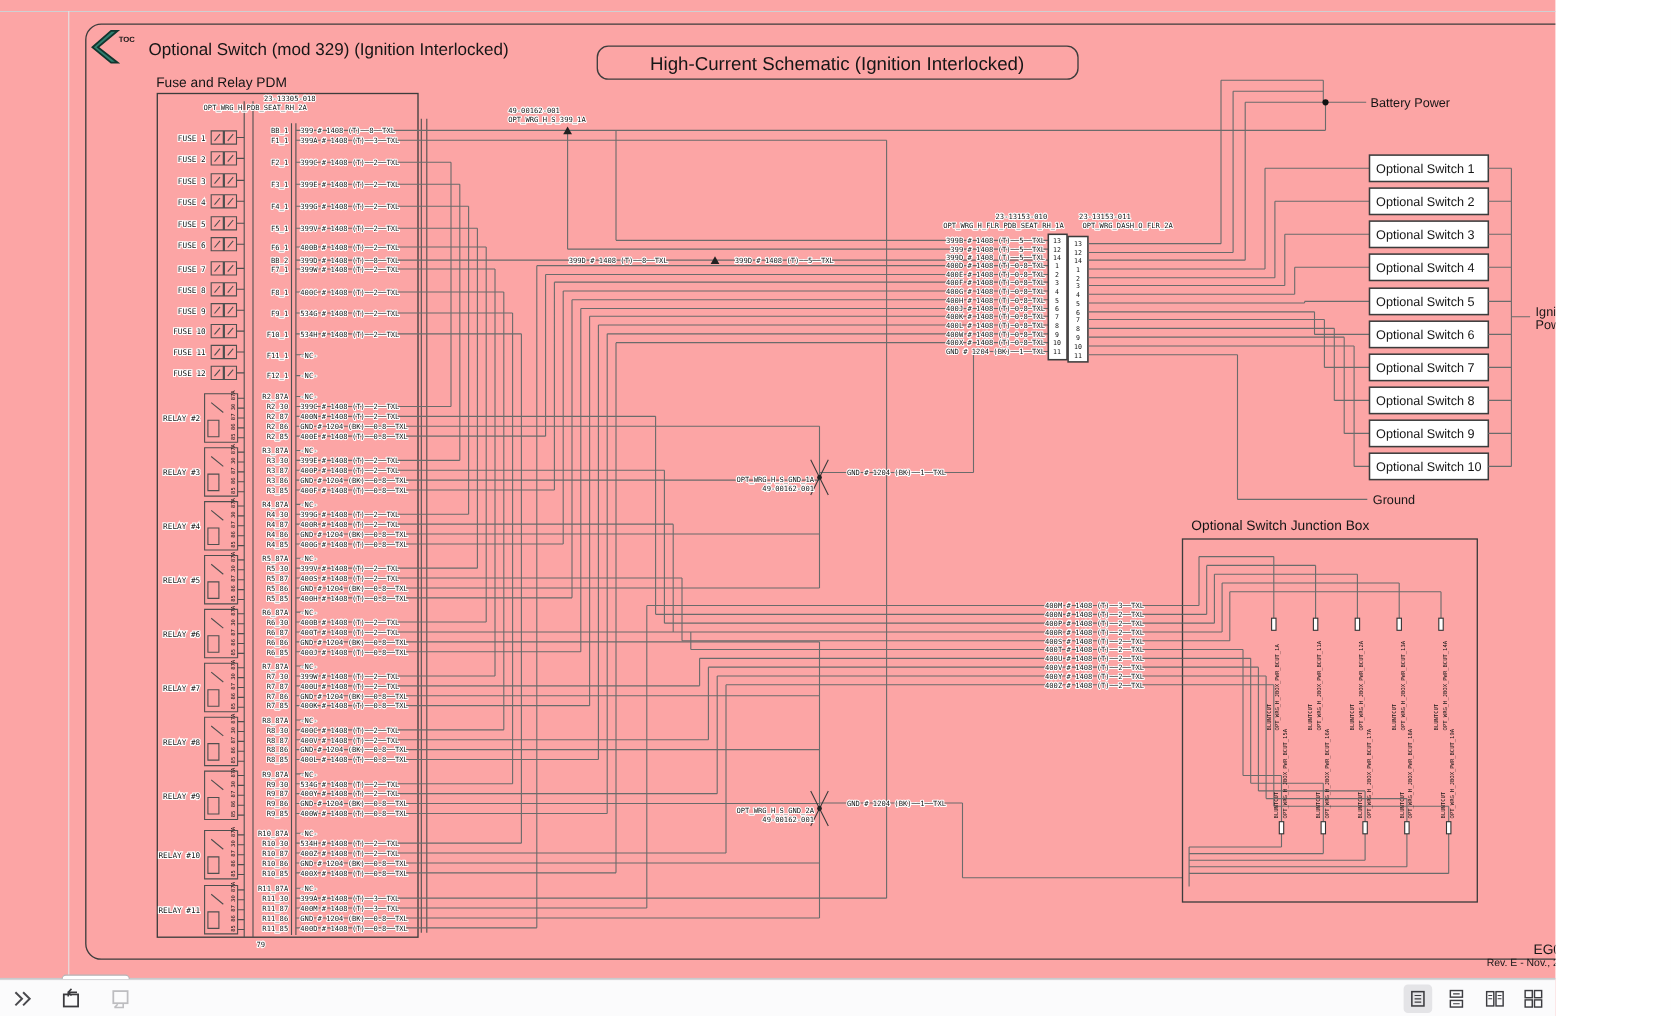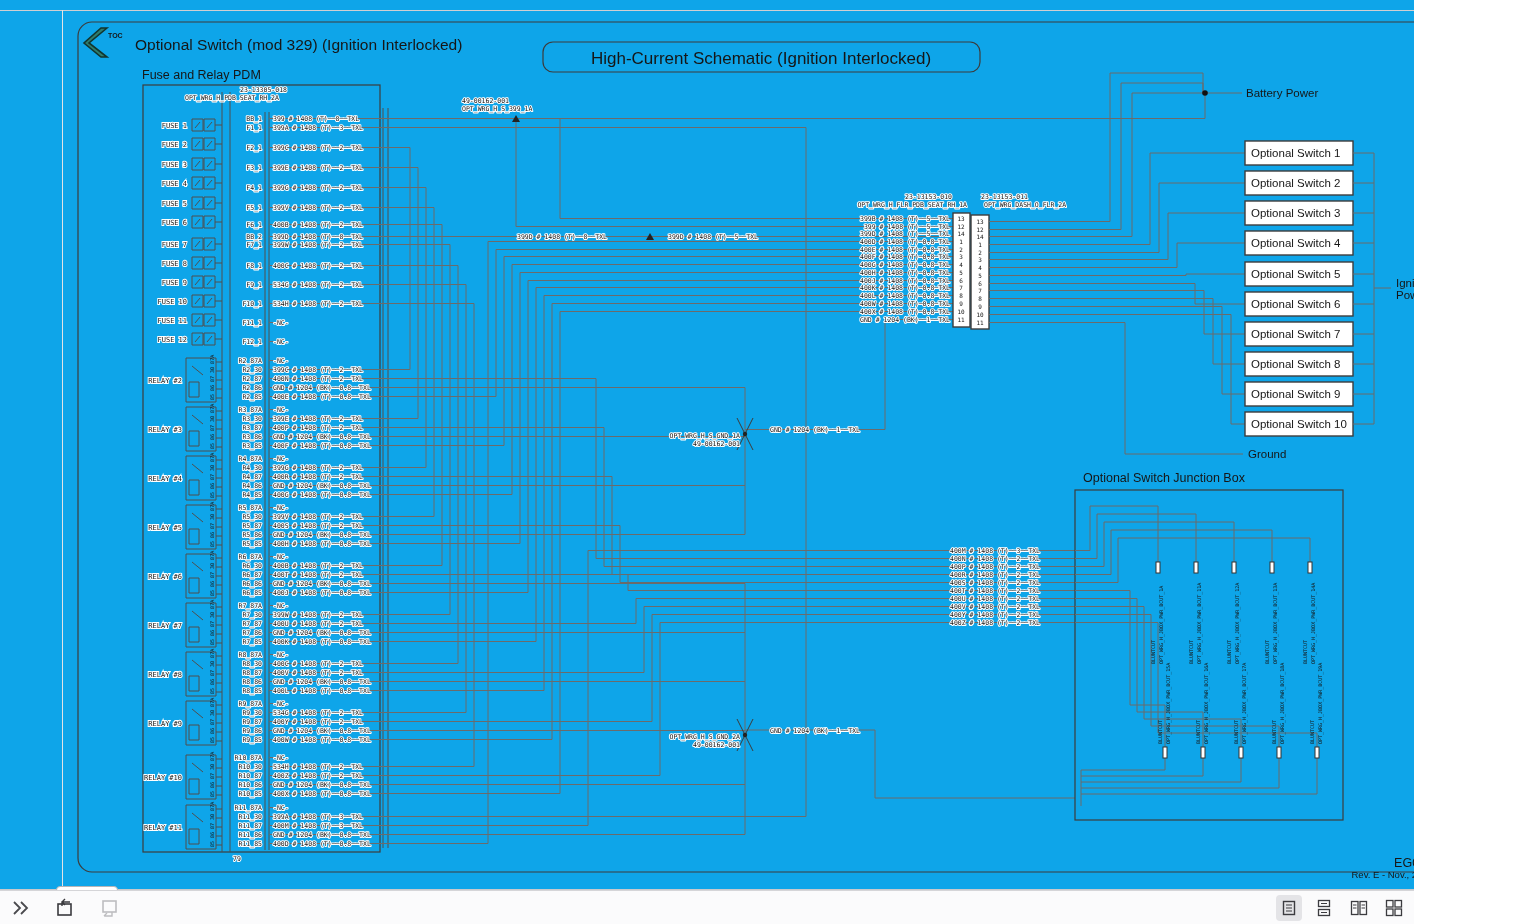--- a/index.html
+++ b/index.html
@@ -1,16 +1,16 @@
 <!DOCTYPE html>
 <html><head>
 <meta charset="utf-8">
 <style>
   html,body{margin:0;padding:0;background:#fff;font-family:"Liberation Sans",sans-serif;}
-  #stage{position:relative;width:1414px;height:924px;overflow:hidden;background:#0ea5e9;}
+  #stage{position:relative;width:1414px;height:924px;overflow:hidden;background:#fca5a5;}
   #schsvg{position:absolute;left:0;top:0;}
   
   text{fill:#161616;}
   .L-w{font:6.5px "DejaVu Sans Mono",monospace;paint-order:stroke;stroke:#fff;stroke-width:2px;stroke-linejoin:round;}
   .L-f{font:7px "DejaVu Sans Mono",monospace;paint-order:stroke;stroke:#fff;stroke-width:2px;}
   .L-p{font:6px "DejaVu Sans Mono",monospace;paint-order:stroke;stroke:#fff;stroke-width:1.6px;}
   .L-j{font:5px "DejaVu Sans Mono",monospace;}
   .L-t9{font:9.5px "Liberation Sans",sans-serif;}
   .L-t11{font:11.5px "Liberation Sans",sans-serif;}
   .L-t12{font:12.5px "Liberation Sans",sans-serif;}

